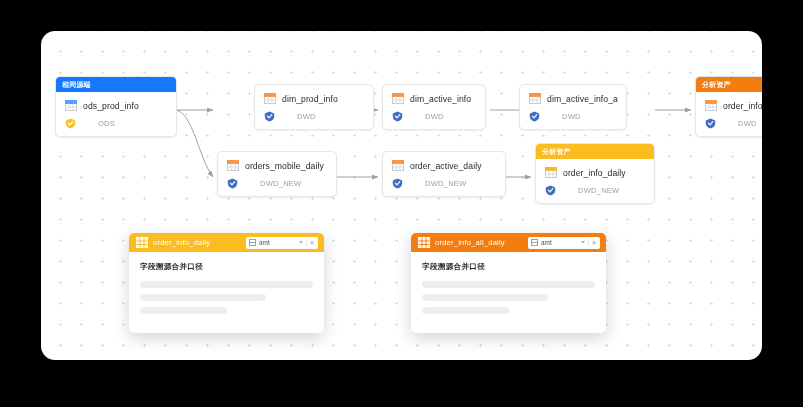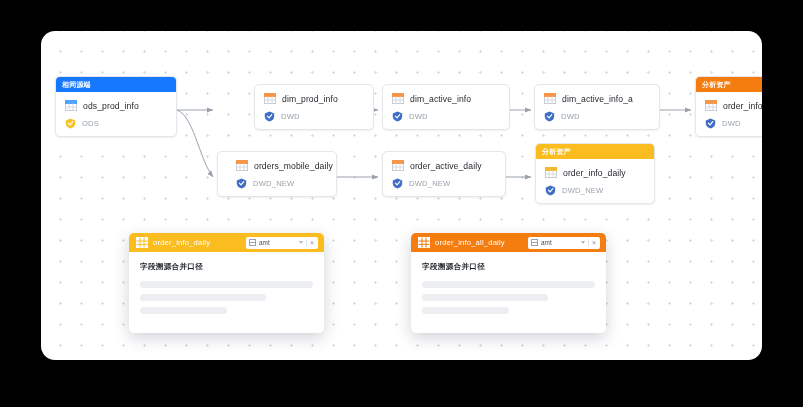--- a/index.html
+++ b/index.html
@@ -54,21 +54,21 @@
 
   .node-body { padding: 8px 9px 7px 9px; }
   .node-title-row { display: flex; align-items: center; gap: 6px; }
   .node-title {
     font-size: 8.6px;
     color: #1f2329;
     letter-spacing: .1px;
     white-space: nowrap;
   }
   .node-meta-row {
-    display: flex; align-items: center; gap: 6px;
+    display: flex; align-items: center; gap: 22px;
     margin-top: 7px;
   }
   .node-meta {
     font-size: 7.6px;
     color: #9aa1ab;
     letter-spacing: .2px;
     white-space: nowrap;
   }
 
   
@@ -206,21 +206,21 @@
       <div class="node-meta-row">
         <svg class="badge-ico" viewBox="0 0 11 11">
           <path d="M5.5 0.6 L10.2 2.4 L10.2 5.6 C10.2 8.1 8.1 9.8 5.5 10.5 C2.9 9.8 0.8 8.1 0.8 5.6 L0.8 2.4 Z" fill="#3f6fc4"></path>
           <path d="M3.4 5.2 L5.0 6.9 L7.8 3.7" stroke="#fff" stroke-width="1.2" fill="none" stroke-linecap="round" stroke-linejoin="round"></path>
         </svg>
         <span class="node-meta">DWD</span>
       </div>
     </div>
   </div>
 
-  <div class="node" style="left:341px; top:53px; width:128px;">
+  <div class="node" style="left:341px; top:53px; width:104px;">
     <div class="node-body">
       <div class="node-title-row">
         <svg class="tbl-ico" viewBox="0 0 12 11">
           <rect x="0.5" y="0.5" width="11" height="10" fill="#fff" stroke="#c6ccd4"></rect>
           <rect x="0.5" y="0.5" width="11" height="3" fill="#f79646" stroke="#f79646"></rect>
           <line x1="4" y1="3.5" x2="4" y2="10.5" stroke="#d6dbe2"></line>
           <line x1="8" y1="3.5" x2="8" y2="10.5" stroke="#d6dbe2"></line>
           <line x1="0.5" y1="7" x2="11.5" y2="7" stroke="#d6dbe2"></line>
         </svg>
         <span class="node-title">dim_active_info</span>
@@ -228,21 +228,21 @@
       <div class="node-meta-row">
         <svg class="badge-ico" viewBox="0 0 11 11">
           <path d="M5.5 0.6 L10.2 2.4 L10.2 5.6 C10.2 8.1 8.1 9.8 5.5 10.5 C2.9 9.8 0.8 8.1 0.8 5.6 L0.8 2.4 Z" fill="#3f6fc4"></path>
           <path d="M3.4 5.2 L5.0 6.9 L7.8 3.7" stroke="#fff" stroke-width="1.2" fill="none" stroke-linecap="round" stroke-linejoin="round"></path>
         </svg>
         <span class="node-meta">DWD</span>
       </div>
     </div>
   </div>
 
-  <div class="node" style="left:493px; top:53px; width:126px;">
+  <div class="node" style="left:478px; top:53px; width:108px;">
     <div class="node-body">
       <div class="node-title-row">
         <svg class="tbl-ico" viewBox="0 0 12 11">
           <rect x="0.5" y="0.5" width="11" height="10" fill="#fff" stroke="#c6ccd4"></rect>
           <rect x="0.5" y="0.5" width="11" height="3" fill="#f79646" stroke="#f79646"></rect>
           <line x1="4" y1="3.5" x2="4" y2="10.5" stroke="#d6dbe2"></line>
           <line x1="8" y1="3.5" x2="8" y2="10.5" stroke="#d6dbe2"></line>
           <line x1="0.5" y1="7" x2="11.5" y2="7" stroke="#d6dbe2"></line>
         </svg>
         <span class="node-title">dim_active_info_a</span>
@@ -273,21 +273,21 @@
       <div class="node-meta-row">
         <svg class="badge-ico" viewBox="0 0 11 11">
           <path d="M5.5 0.6 L10.2 2.4 L10.2 5.6 C10.2 8.1 8.1 9.8 5.5 10.5 C2.9 9.8 0.8 8.1 0.8 5.6 L0.8 2.4 Z" fill="#3f6fc4"></path>
           <path d="M3.4 5.2 L5.0 6.9 L7.8 3.7" stroke="#fff" stroke-width="1.2" fill="none" stroke-linecap="round" stroke-linejoin="round"></path>
         </svg>
         <span class="node-meta">DWD</span>
       </div>
     </div>
   </div>
 
-  <div class="node" style="left:176px; top:120px; width:120px;padding-left:9px;">
+  <div class="node" style="left:176px; top:120px; width:120px;">
     <div class="node-body">
       <div class="node-title-row">
         <svg class="tbl-ico" viewBox="0 0 12 11">
           <rect x="0.5" y="0.5" width="11" height="10" fill="#fff" stroke="#c6ccd4"></rect>
           <rect x="0.5" y="0.5" width="11" height="3" fill="#f79646" stroke="#f79646"></rect>
           <line x1="4" y1="3.5" x2="4" y2="10.5" stroke="#d6dbe2"></line>
           <line x1="8" y1="3.5" x2="8" y2="10.5" stroke="#d6dbe2"></line>
           <line x1="0.5" y1="7" x2="11.5" y2="7" stroke="#d6dbe2"></line>
         </svg>
         <span class="node-title">orders_mobile_daily</span>

